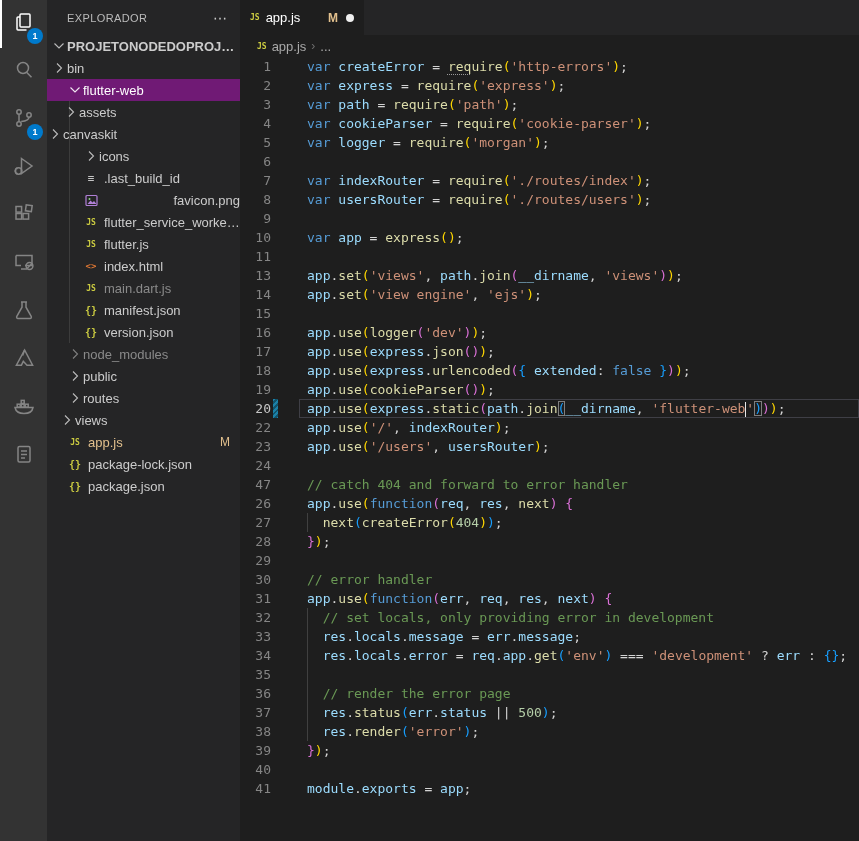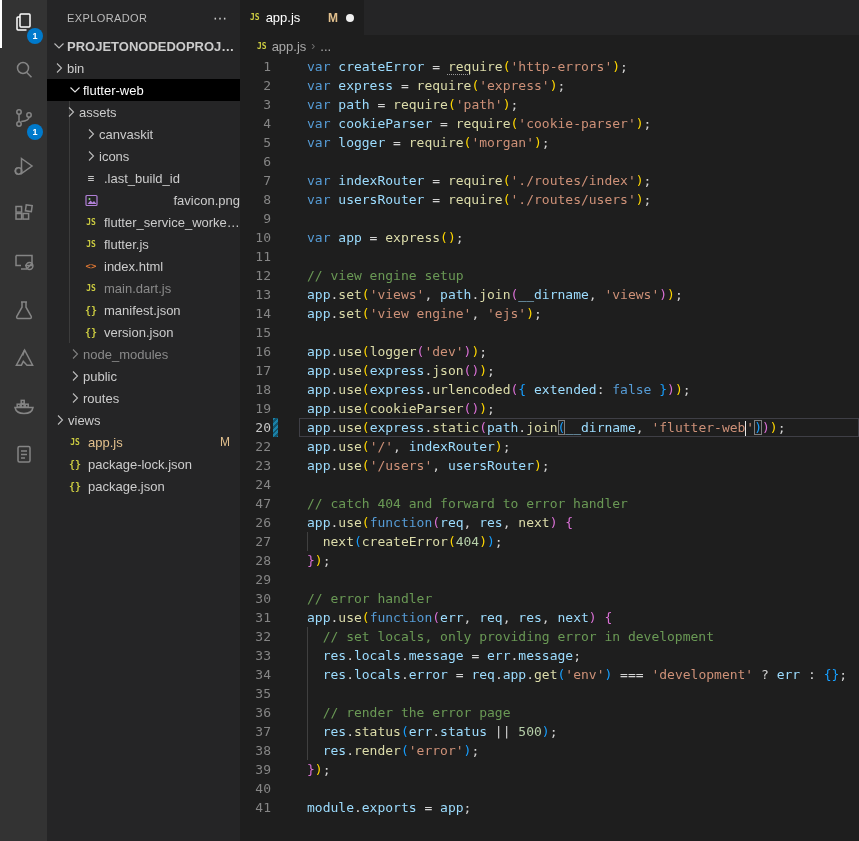--- a/index.html
+++ b/index.html
@@ -20,21 +20,21 @@
                justify-content:center; padding:0 3px; font-weight:bold; }
 
   
   .sidebar { width:193px; height:100%; background:#252526; flex:none; color:#cccccc; overflow:hidden; }
   .sb-header { height:35px; display:flex; align-items:center; padding:0 12px 0 20px; }
   .sb-title { font-size:11px; color:#bbbbbb; letter-spacing:.4px; flex:1; }
   .sb-actions { color:#cccccc; font-size:14px; cursor:pointer; letter-spacing:1px; }
   .tree { position:relative; }
   .trow { height:22px; display:flex; align-items:center; font-size:13px; cursor:pointer;
           white-space:nowrap; position:relative; color:#cccccc; }
-  .trow.sel { background:#000000; color:#ffffff; }
+  .trow.sel { background:#701a75; color:#ffffff; }
   .trow.muted { color:#8a8a8a; }
   .trow.gitmod { color:#e2c08d; }
   .trow .chev { width:16px; height:16px; flex:none; display:flex; align-items:center; justify-content:center; }
   .trow .chev svg { stroke:currentColor; fill:none; stroke-width:1.1; opacity:.9; }
   .trow .fico { width:16px; height:16px; flex:none; display:flex; align-items:center; justify-content:center;
                 margin-right:5px; font-family:"DejaVu Sans Mono", monospace; }
   .fi-js { color:#cbcb41; font-size:8px; font-weight:bold; letter-spacing:0; }
   .fi-json { color:#cbcb41; font-size:10px; font-weight:bold; }
   .fi-html { color:#e37933; font-size:9px; font-weight:bold; }
   .fi-list { color:#c5c5c5; font-size:11px; }
@@ -186,21 +186,21 @@
           <span class="lbl">flutter-web</span>
         </div>
         <div class="trow guide" style="padding-left: 16px;">
           <span class="chev">
             <svg width="16" height="16" viewBox="0 0 16 16">
               <path d="M6 3.5l4.5 4.5L6 12.5"></path>
             </svg>
           </span>
           <span class="lbl">assets</span>
         </div>
-        <div class="trow guide" style="padding-left: 36px;">
+        <div class="trow guide" style="">
           <span class="chev">
             <svg width="16" height="16" viewBox="0 0 16 16">
               <path d="M6 3.5l4.5 4.5L6 12.5"></path>
             </svg>
           </span>
           <span class="lbl">canvaskit</span>
         </div>
         <div class="trow guide" style="padding-left: 36px;">
           <span class="chev">
             <svg width="16" height="16" viewBox="0 0 16 16">
@@ -264,21 +264,21 @@
           <span class="lbl">public</span>
         </div>
         <div class="trow" style="padding-left: 20px;">
           <span class="chev">
             <svg width="16" height="16" viewBox="0 0 16 16">
               <path d="M6 3.5l4.5 4.5L6 12.5"></path>
             </svg>
           </span>
           <span class="lbl">routes</span>
         </div>
-        <div class="trow" style="padding-left: 5px;">
+        <div class="trow" style="padding-left: 12px;">
           <span class="chev">
             <svg width="16" height="16" viewBox="0 0 16 16">
               <path d="M6 3.5l4.5 4.5L6 12.5"></path>
             </svg>
           </span>
           <span class="lbl">views</span>
         </div>
         <div class="trow gitmod" style="padding-left: 20px;">
           <span class="fico fi-js">JS</span>
           <span class="lbl">app.js</span>
@@ -359,25 +359,20 @@
           <span class="ln">10</span>
           <span class="gm"></span>
           <span class="ct"><span class="tk-kw">var</span><span class="tk-p"> </span><span class="tk-v">app</span><span class="tk-p"> = </span><span class="tk-fn">express</span><span class="tk-b1">(</span><span class="tk-b1">)</span><span class="tk-p">;</span></span>
         </div>
         <div class="cl">
           <span class="ln">11</span>
           <span class="gm"></span>
           <span class="ct"></span>
         </div>
         <div class="cl">
-          <span class="ln">12</span>
-          <span class="gm"></span>
-          <span class="ct"><span class="tk-c">// view engine setup</span></span>
-        </div>
-        <div class="cl">
           <span class="ln">13</span>
           <span class="gm"></span>
           <span class="ct"><span class="tk-v">app</span><span class="tk-p">.</span><span class="tk-fn">set</span><span class="tk-b1">(</span><span class="tk-s">'views'</span><span class="tk-p">, </span><span class="tk-v">path</span><span class="tk-p">.</span><span class="tk-fn">join</span><span class="tk-b2">(</span><span class="tk-v">__dirname</span><span class="tk-p">, </span><span class="tk-s">'views'</span><span class="tk-b2">)</span><span class="tk-b1">)</span><span class="tk-p">;</span></span>
         </div>
         <div class="cl">
           <span class="ln">14</span>
           <span class="gm"></span>
           <span class="ct"><span class="tk-v">app</span><span class="tk-p">.</span><span class="tk-fn">set</span><span class="tk-b1">(</span><span class="tk-s">'view engine'</span><span class="tk-p">, </span><span class="tk-s">'ejs'</span><span class="tk-b1">)</span><span class="tk-p">;</span></span>
         </div>
         <div class="cl">

